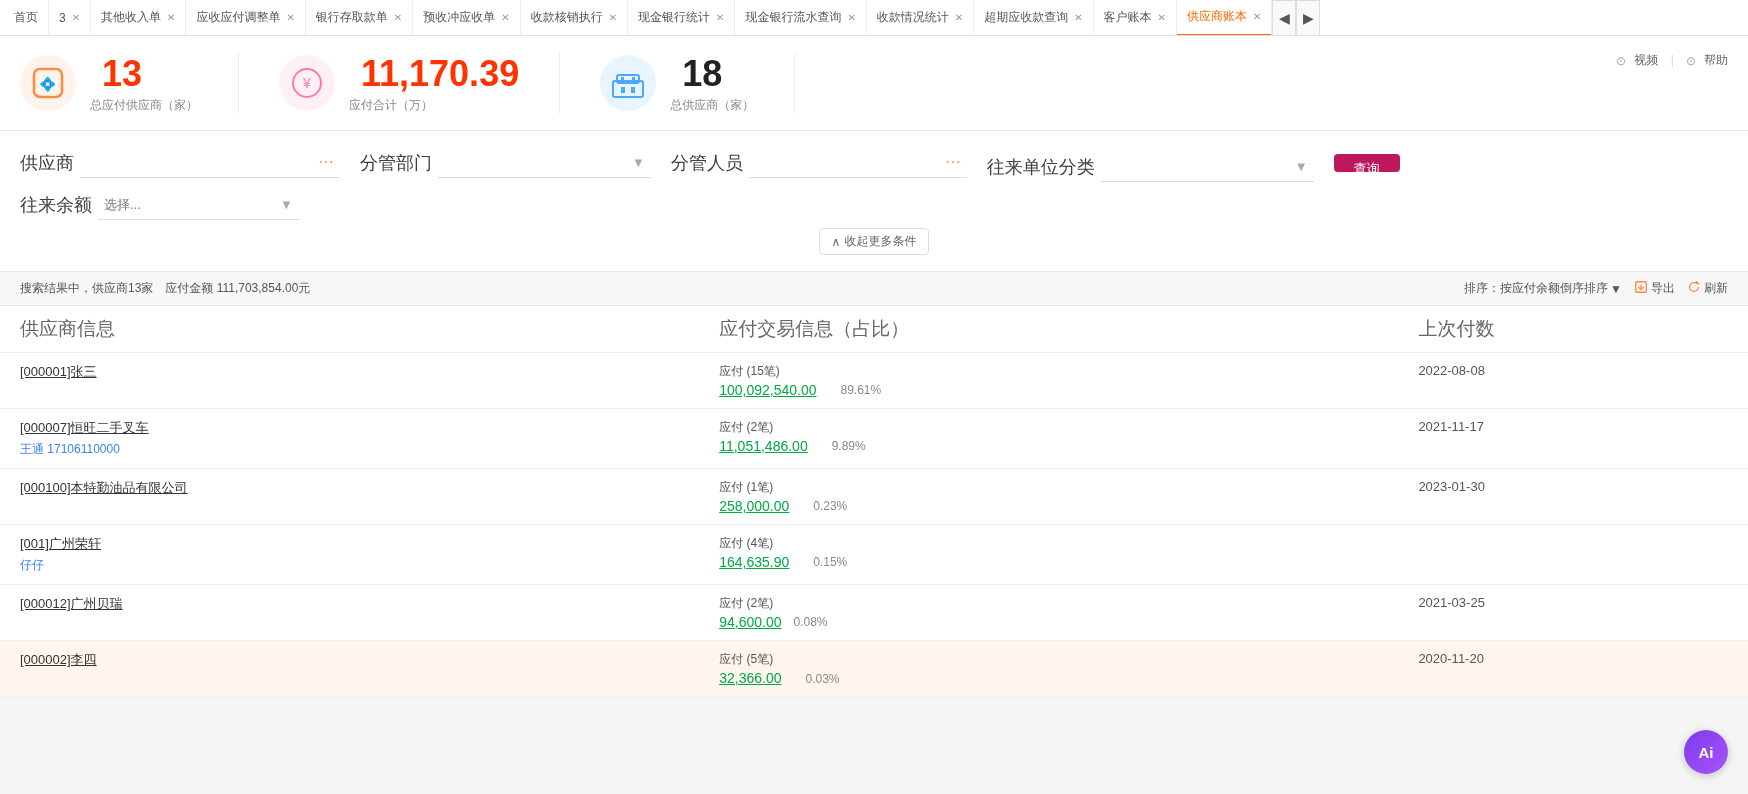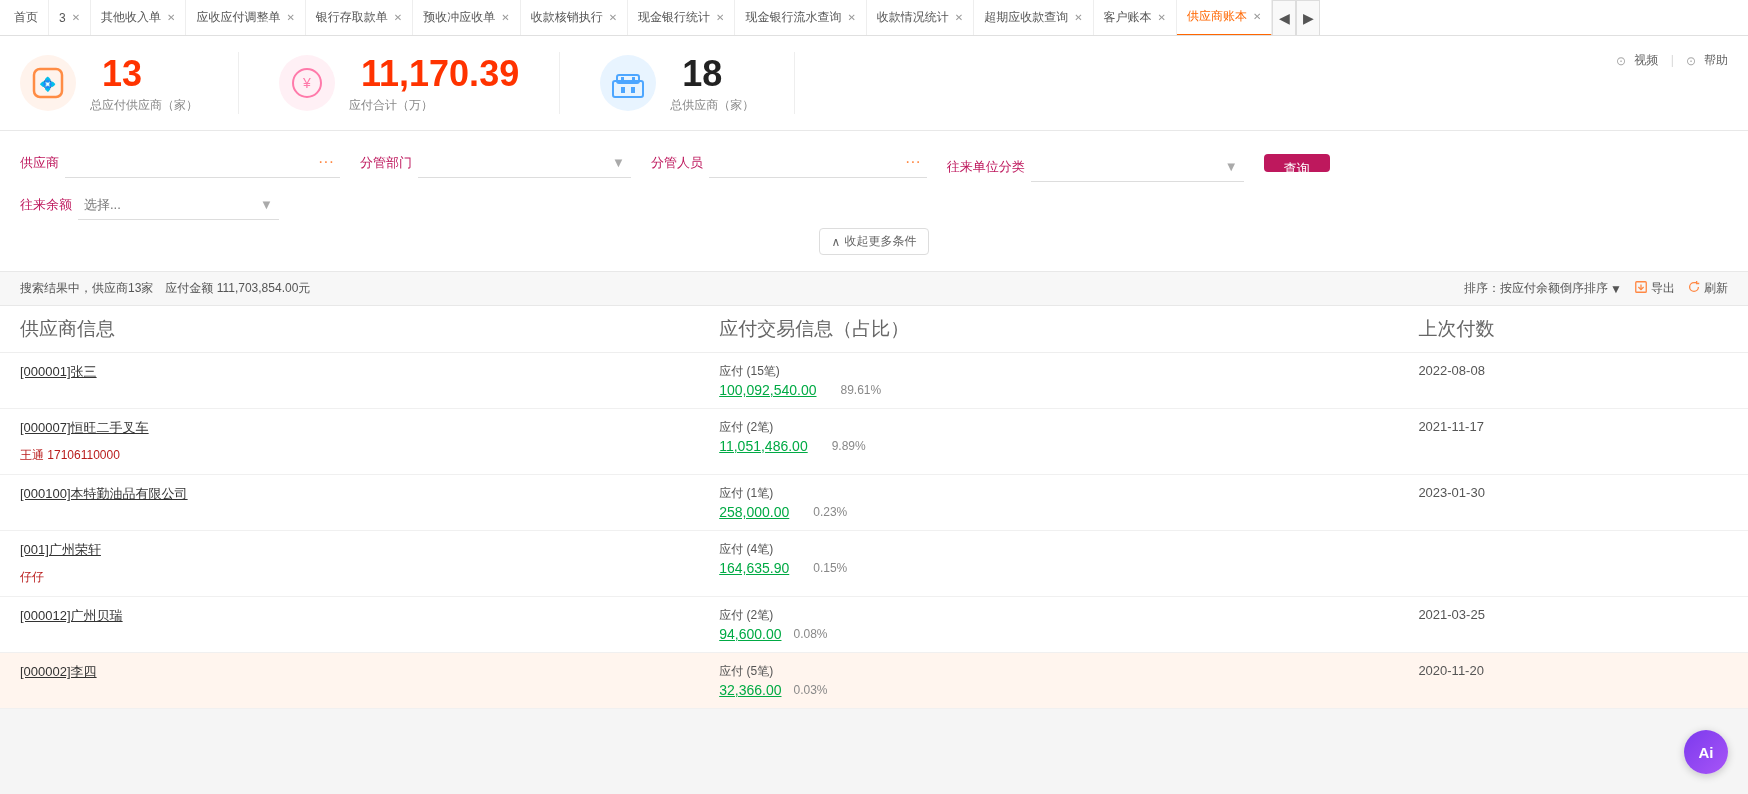--- a/index.html
+++ b/index.html
@@ -92,21 +92,21 @@
       gap: 20px;
       margin-bottom: 8px;
       flex-wrap: wrap;
     }
     .filter-item {
       display: flex;
       align-items: center;
       gap: 6px;
       min-width: 200px;
     }
-    .filter-item label { font-size: 13px; color: #be185d; white-space: nowrap; }
+    .filter-item label { font-size: 18px; color: #404040; white-space: nowrap; }
     .filter-input {
       flex: 1;
       height: 30px;
       border: none;
       border-bottom: 1px solid #ddd;
       outline: none;
       font-size: 13px;
       padding: 0 6px;
       color: #333;
       background: transparent;
@@ -211,21 +211,21 @@
       border-bottom: 1px solid #f0f0f0;
       font-size: 13px;
     }
     .data-table tr.highlighted td { background: #fff5ee; }
     .supplier-link {
       color: #333;
       text-decoration: underline;
       cursor: pointer;
       font-size: 13px;
     }
-    .supplier-sub { font-size: 12px; color: #b91c1c; margin-top: 10px; }
+    .supplier-sub { font-size: 12px; color: #3b82f6; margin-top: 4px; }
     .amount-green {
       color: #00aa44;
       font-size: 14px;
       font-weight: 500;
       text-decoration: underline;
       cursor: pointer;
     }
     .amount-label { font-size: 12px; color: #555; margin-bottom: 2px; }
     .percent { color: #888; font-size: 12px; margin-left: 12px; }
     .date-val { color: #555; font-size: 13px; }
@@ -498,21 +498,21 @@
               <span class="amount-green">94,600.00</span>
               <span class="percent">0.08%</span>
             </div>
           </td>
           <td><span class="date-val">2021-03-25</span></td>
         </tr>
         <tr class="highlighted">
           <td><span class="supplier-link">[000002]李四</span></td>
           <td>
             <div class="amount-label">应付 (5笔)</div>
-            <div style="display: flex; align-items: center; ">
+            <div style="display: flex; align-items: flex-end; gap: 12px;">
               <span class="amount-green">32,366.00</span>
               <span class="percent">0.03%</span>
             </div>
           </td>
           <td><span class="date-val">2020-11-20</span></td>
         </tr>
       </tbody>
   </table>
 </div>
 

